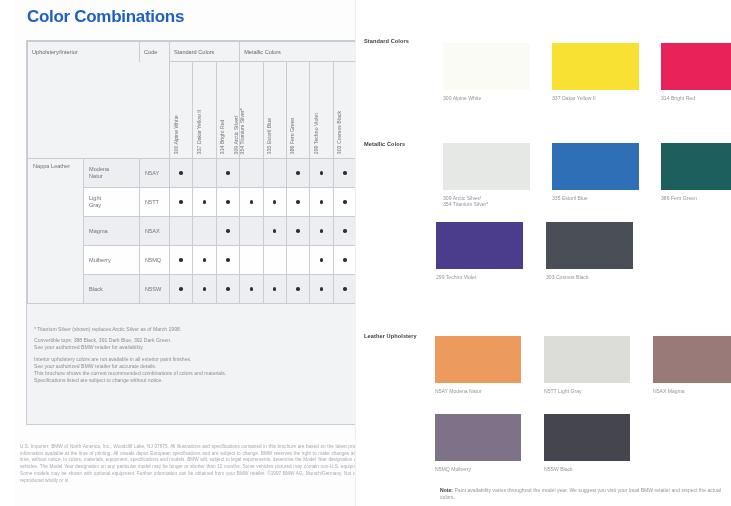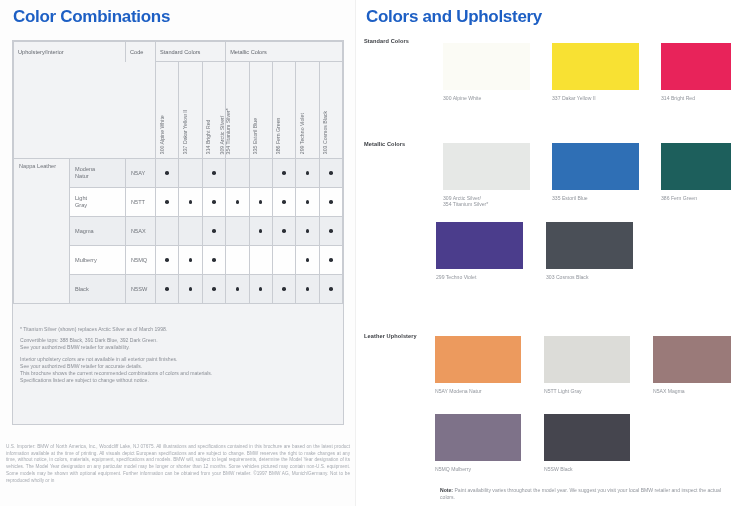--- a/index.html
+++ b/index.html
@@ -10,21 +10,21 @@
     overflow: hidden;
   }
   #page {
     position: relative;
     width: 731px; height: 506px;
     background: #ffffff;
   }
 
   
   #left-page {
-    position: absolute; left: 0; top: 0;
+    position: absolute; left: 14px; top: 0;
     width: 356px; height: 506px;
     background: #fdfdfd;
   }
   .page-title {
     position: absolute;
     color: #1d5fc4;
     font-size: 17px;
     font-weight: bold;
     letter-spacing: -0.3px;
   }
@@ -283,21 +283,20 @@
         <p>Interior upholstery colors are not available in all exterior paint finishes.<br>See your authorized BMW retailer for accurate details.<br>This brochure shows the current recommended combinations of colors and materials.<br>Specifications listed are subject to change without notice.</p>
       </div>
 
     <div id="legal">U.S. Importer: BMW of North America, Inc., Woodcliff Lake, NJ 07675. All illustrations and specifications contained in this brochure are based on the latest product information available at the time of printing. All visuals depict European specifications and are subject to change. BMW reserves the right to make changes at any time, without notice, in colors, materials, equipment, specifications and models. BMW will, subject to legal requirements, determine the Model Year designation of its vehicles. The Model Year designation on any particular model may be longer or shorter than 12 months. Some vehicles pictured may contain non-U.S. equipment. Some models may be shown with optional equipment. Further information can be obtained from your BMW retailer. ©1997 BMW AG, Munich/Germany. Not to be reproduced wholly or in</div>
   </div>
 
   <div class="divider"></div>
 
   <div id="right-page">
 
-    <div class="page-title" id="title-right" style="left:10px;">Colors and Upholstery</div>
 
     <div class="section-label" style="left:8px; top:38px;">Standard Colors</div>
 
     <div class="section-label" style="left:8px; top:141px;">Metallic Colors</div>
 
     <div class="section-label" style="left:8px; top:333px;">Leather Upholstery</div>
 
     <div class="swatch-row" id="row-standard" style="left:87px; top:43px; gap:22px;">
         <div class="swatch">
           <span class="chip" style="background: rgb(251, 251, 245);"></span>

